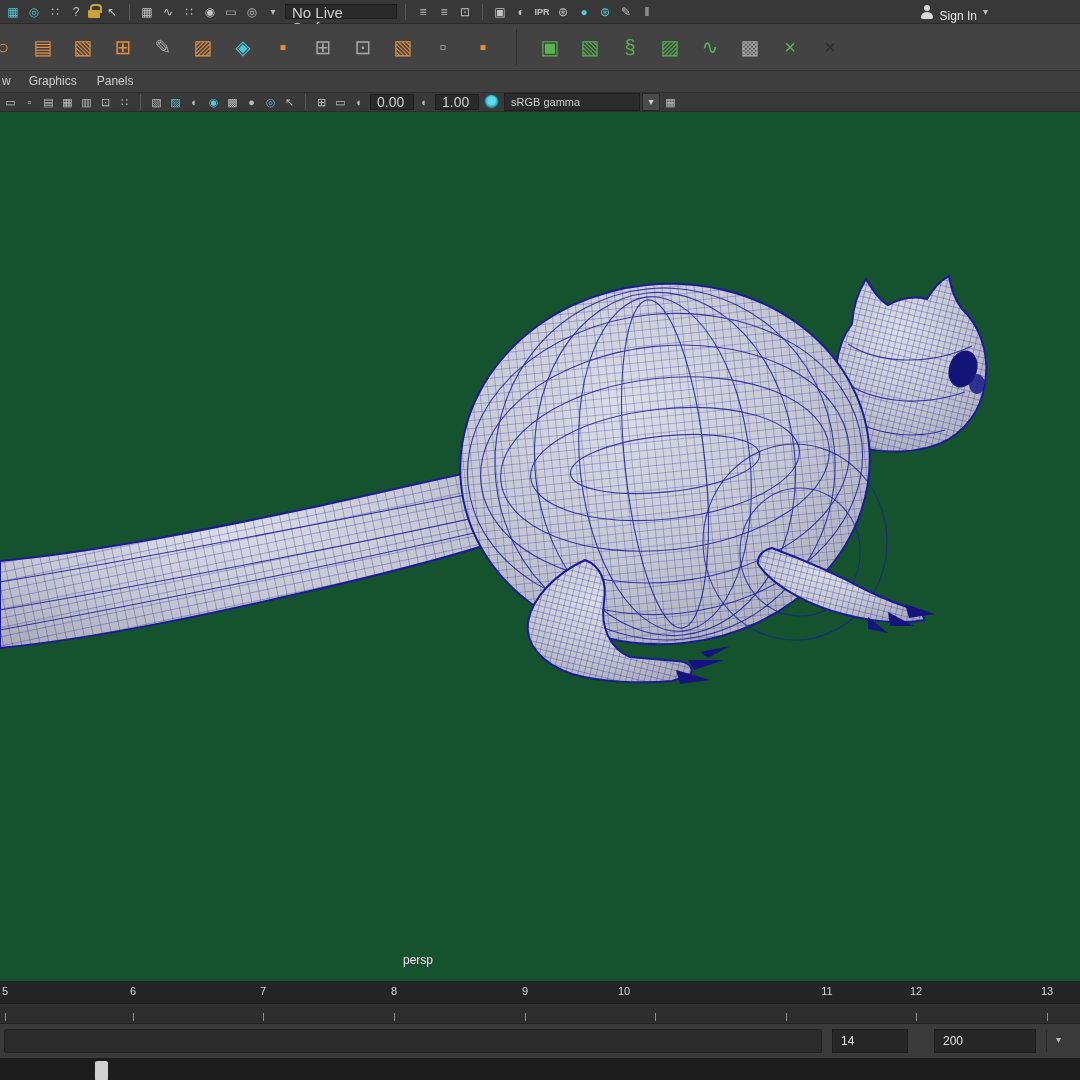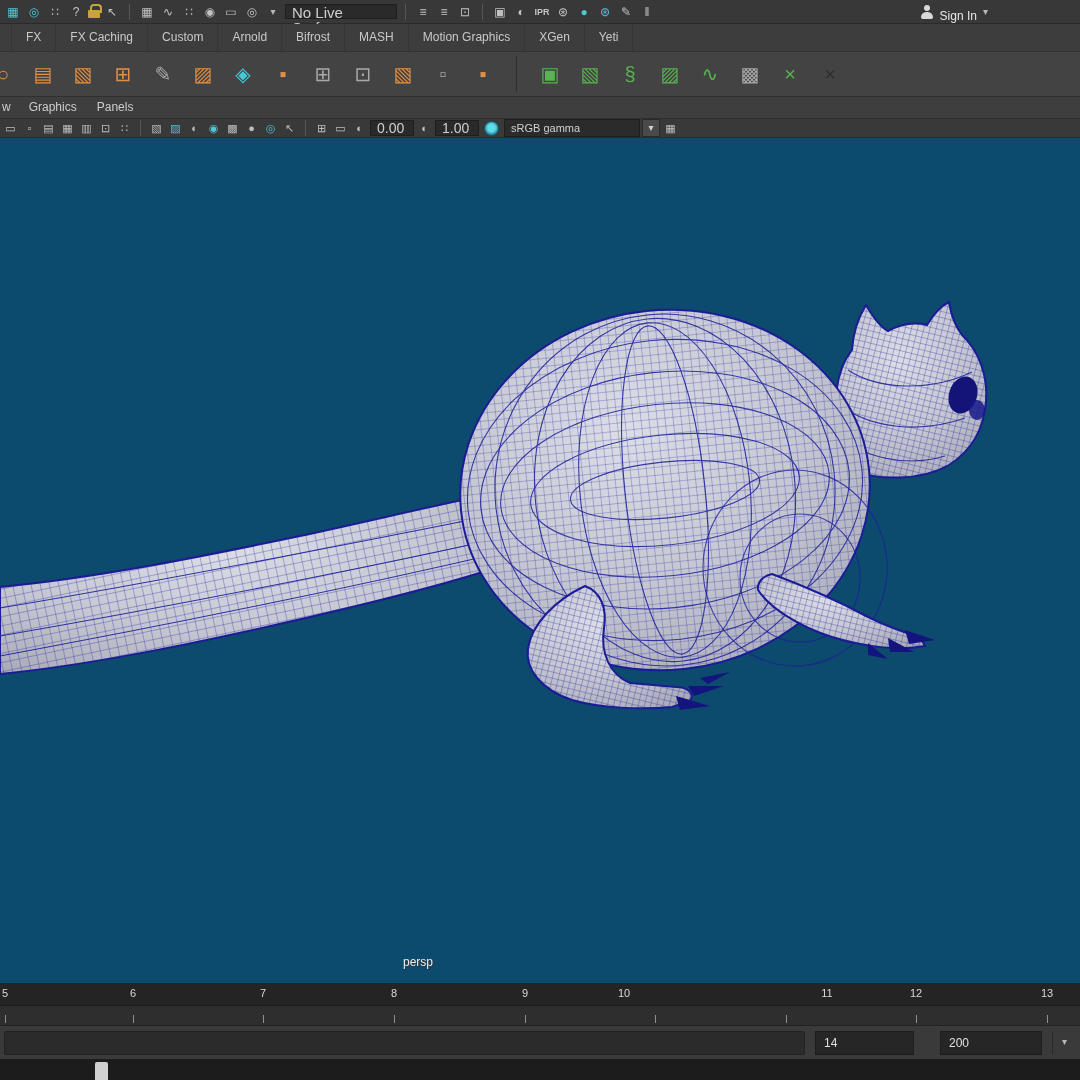--- a/index.html
+++ b/index.html
@@ -63,21 +63,21 @@
   .small-field { width:44px; height:16px; line-height:14px; font-size:14px; }
   .toggle-on { width:15px; height:15px; border-radius:50%;
      background:radial-gradient(circle at 50% 45%, #5fdcec 0 38%, #1f7f8f 75%);
      border:1px solid #145a68; margin:0 3px; }
   .combo { width:136px; height:18px; background:#2b2b2b; border:1px solid #1f1f1f;
            color:#d0d0d0; font-size:11px; line-height:16px; padding-left:6px; }
   .combo-caret { width:18px; height:18px; background:#4a4a4a; border:1px solid #2a2a2a;
                  text-align:center; line-height:16px; font-size:10px; color:#cfcfcf; }
 
   
-  .viewport { height:1050px; background:#0c4a6e; position:relative; }
+  .viewport { height:1050px; background:#14532d; position:relative; }
   .model-svg { position:absolute; inset:0; }
   .persp-label { position:absolute; left:403px; bottom:14px; color:#ececec; font-size:12px;
                  text-shadow:1px 1px 1px #3a3a3a; }
 
   
   .timeline { height:42px; display:flex; flex-direction:column; }
   .frame-numbers { height:22px; background:#242424; position:relative; }
   .frame-num { position:absolute; top:4px; transform:translateX(-50%); color:#d8d8d8;
                font-size:11px; }
   .frame-num.edge-l { transform:none; }
@@ -85,21 +85,21 @@
                 position:relative; }
   .tick { position:absolute; bottom:2px; width:1px; height:8px; background:#8f8f8f; }
 
   
   .range-row { height:42px; background:#3a3a3a; border-top:1px solid #222;
                display:flex; align-items:center; gap:10px; padding:0 4px; }
   .range-slider { flex:1; height:24px; background:#2b2b2b; border:1px solid #222;
                   border-radius:2px; max-width:818px; }
   .num-field { height:24px; background:#262626; border:1px solid #1d1d1d; color:#e0e0e0;
                font-size:12px; line-height:22px; padding-left:8px; }
-  .f14 { width:99px; } .f200 { width:102px;margin-left:16px; }
+  .f14 { width:76px; } .f200 { width:102px;margin-left:16px; }
   .range-caret { width:24px; height:22px; text-align:center; line-height:20px;
                  color:#b8b8b8; font-size:10px; border-left:1px solid #2a2a2a; }
 
   
   .bottom-bar { height:26px; background:#1c1c1c; position:relative; }
   .bottom-btn { position:absolute; left:95px; top:3px; width:13px; height:20px;
                 background:#d0d0d0; border-radius:2px; }
 </style>
 </head>
 <body>
@@ -135,32 +135,20 @@
     <span class="ic teal">⊛</span>
     <span class="ic">✎</span>
     <span class="ic">‖</span>
     <div class="signin">
       <span class="person"></span>
       <span class="signin-label">Sign In</span>
       <span class="caret">▾</span>
     </div>
   </div>
 
-  <div class="shelf-tabs">
-    <div class="tab-stub"></div>
-    <div class="tab">FX</div>
-    <div class="tab">FX Caching</div>
-    <div class="tab">Custom</div>
-    <div class="tab">Arnold</div>
-    <div class="tab">Bifrost</div>
-    <div class="tab">MASH</div>
-    <div class="tab">Motion Graphics</div>
-    <div class="tab">XGen</div>
-    <div class="tab">Yeti</div>
-  </div>
 
   <div class="shelf">
     <span class="shelf-ic or first">○</span>
     <span class="shelf-ic or">▤</span>
     <span class="shelf-ic or">▧</span>
     <span class="shelf-ic or">⊞</span>
     <span class="shelf-ic gy">✎</span>
     <span class="shelf-ic or">▨</span>
     <span class="shelf-ic tl">◈</span>
     <span class="shelf-ic or">▪</span>

